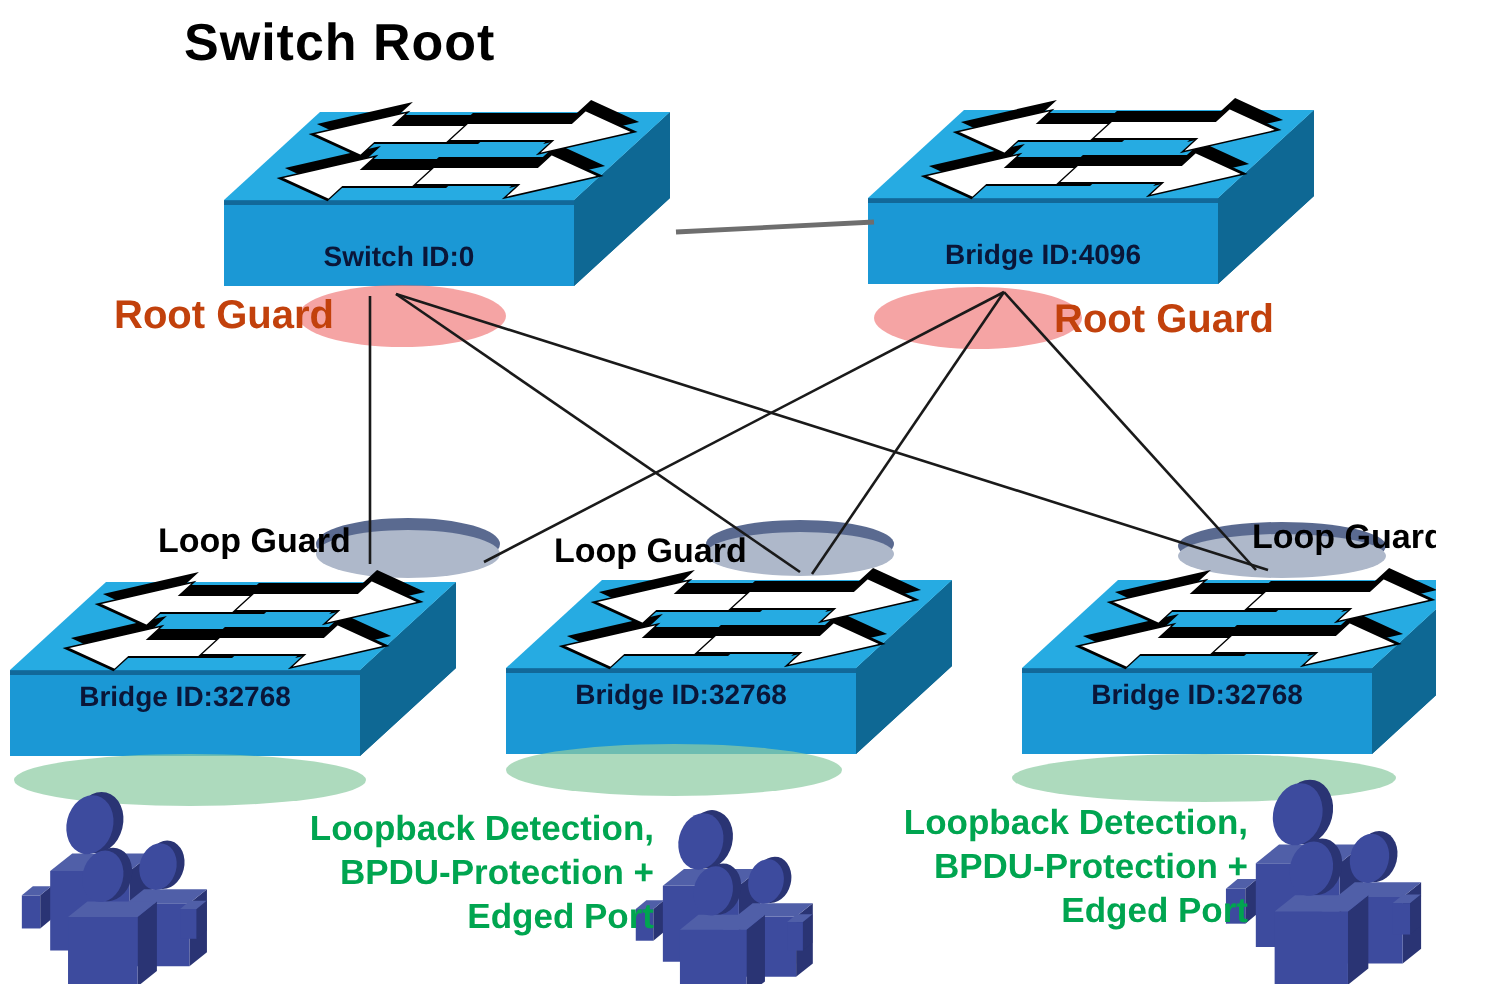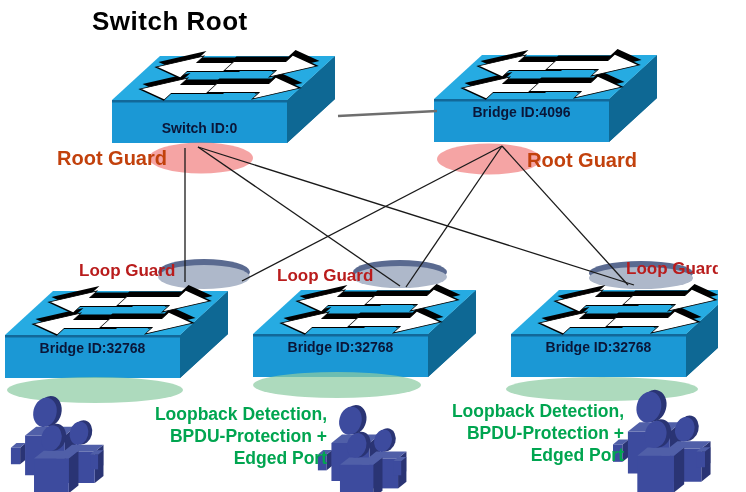--- a/index.html
+++ b/index.html
@@ -2,21 +2,21 @@
 <html><head>
 <meta charset="utf-8">
 <style>
   html,body{margin:0;padding:0;background:#ffffff;}
   #stage{position:relative;width:718px;height:492px;background:#ffffff;overflow:hidden;
          font-family:Liberation Sans, sans-serif;}
   #gfx{position:absolute;left:0;top:0;}
   .txt{position:absolute;white-space:nowrap;font-weight:bold;}
   .title{left:92px;top:6px;font-size:26px;color:#000000;letter-spacing:0.5px;}
   .rguard{font-size:20px;color:#c2410c;}
-  .lguard{font-size:17px;color:#b91c1c;}
+  .lguard{font-size:17px;color:#000000;}
   .bridge{font-size:14px;color:#0a1638;text-align:center;width:175px;}
   .greennote{position:absolute;width:240px;text-align:right;font-weight:bold;
              font-size:17.5px;line-height:22px;color:#00a550;white-space:nowrap;}
 </style>
 </head>
 <body>
 
 <div id="stage">
 
   <svg id="gfx" width="746" height="492" viewBox="0 0 746 492">
@@ -131,21 +131,21 @@
   <div class="txt title">Switch Root</div>
 
   <div class="txt rguard" style="left:57px;top:147px;">Root Guard</div>
   <div class="txt rguard" style="left:527px;top:149px;">Root Guard</div>
 
   <div class="txt lguard" style="left:79px;top:261px;">Loop Guard</div>
   <div class="txt lguard" style="left:277px;top:266px;">Loop Guard</div>
   <div class="txt lguard" style="left:626px;top:259px;">Loop Guard</div>
 
   <div class="txt bridge" style="left:112px;top:120px;">Switch ID:0</div>
-  <div class="txt bridge" style="left:434px;top:104px;">Bridge ID:4096</div>
+  <div class="txt bridge" style="left:434px;top:119px;">Bridge ID:4096</div>
   <div class="txt bridge" style="left:5px;top:340px;">Bridge ID:32768</div>
   <div class="txt bridge" style="left:253px;top:339px;">Bridge ID:32768</div>
   <div class="txt bridge" style="left:511px;top:339px;">Bridge ID:32768</div>
 
   <div class="greennote" style="left:87px;top:403px;">
     <div>Loopback Detection,</div>
     <div>BPDU-Protection +</div>
     <div>Edged Port</div>
   </div>
   <div class="greennote" style="left:384px;top:400px;">

